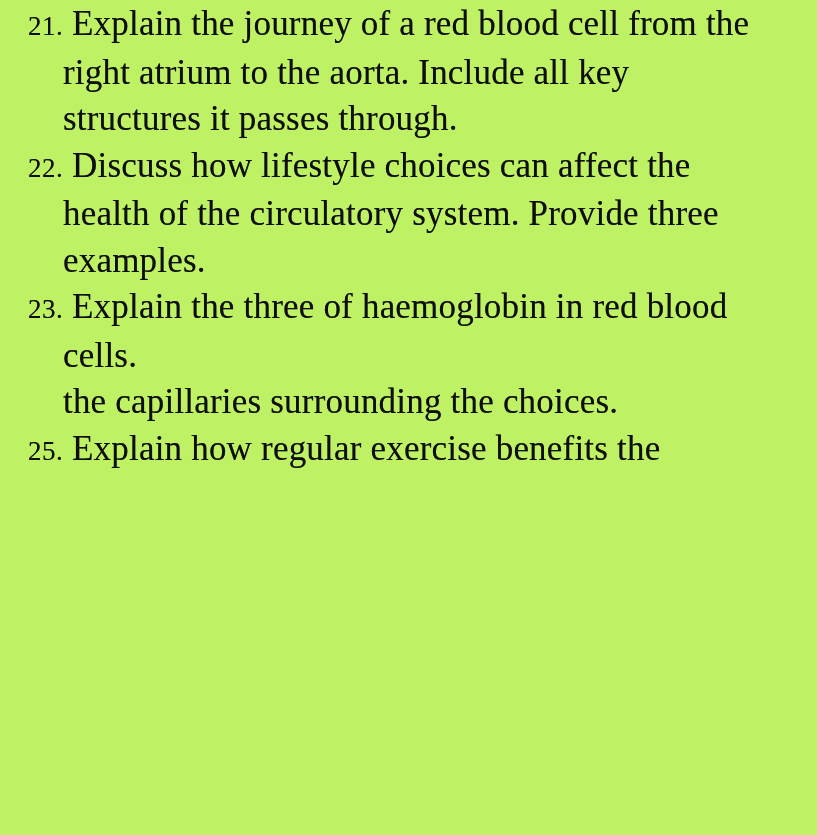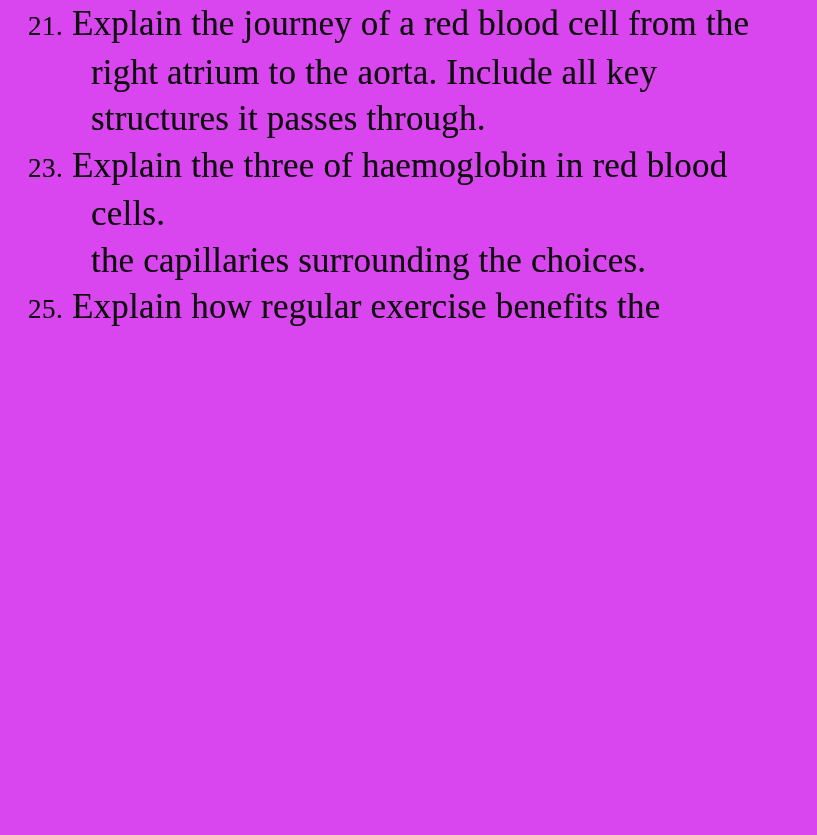--- a/index.html
+++ b/index.html
@@ -12,30 +12,30 @@
     background: #ffffff;
     overflow: hidden;
     font-family: "Liberation Serif", "DejaVu Serif", serif;
     color: #0e0e0e;
   }
   .doc {
     width: 817px;
     height: 835px;
     padding-top: 1px;
     box-sizing: border-box;
-    background: #d946ef;
+    background: #bef264;
   }
   .question {
     margin: 0;
   }
   .line {
     font-size: 35px;
     line-height: 46.5px;
     white-space: nowrap;
-    padding-left: 91px;
+    padding-left: 63px;
     
     text-shadow: 0 0 0.6px rgba(20,20,20,0.55);
     letter-spacing: 0.2px;
   }
   .line.first {
     padding-left: 28px;
   }
   .num {
     display: inline-block;
     width: 44px;
@@ -47,20 +47,25 @@
 <body>
 
 <div class="doc">
 
   <div class="question">
     <div class="line first"><span class="num">21.</span><span>Explain the journey of a red blood cell from the</span></div>
     <div class="line">right atrium to the aorta. Include all key</div>
     <div class="line">structures it passes through.</div>
   </div>
 
+  <div class="question">
+    <div class="line first"><span class="num">22.</span><span>Discuss how lifestyle choices can affect the</span></div>
+    <div class="line">health of the circulatory system. Provide three</div>
+    <div class="line">examples.</div>
+  </div>
 
   <div class="question">
     <div class="line first"><span class="num">23.</span><span>Explain the three of haemoglobin in red blood</span></div>
     <div class="line">cells.</div>
   </div>
 
   <div class="question">
     <div class="line">the capillaries surrounding the choices.</div>
   </div>
 

